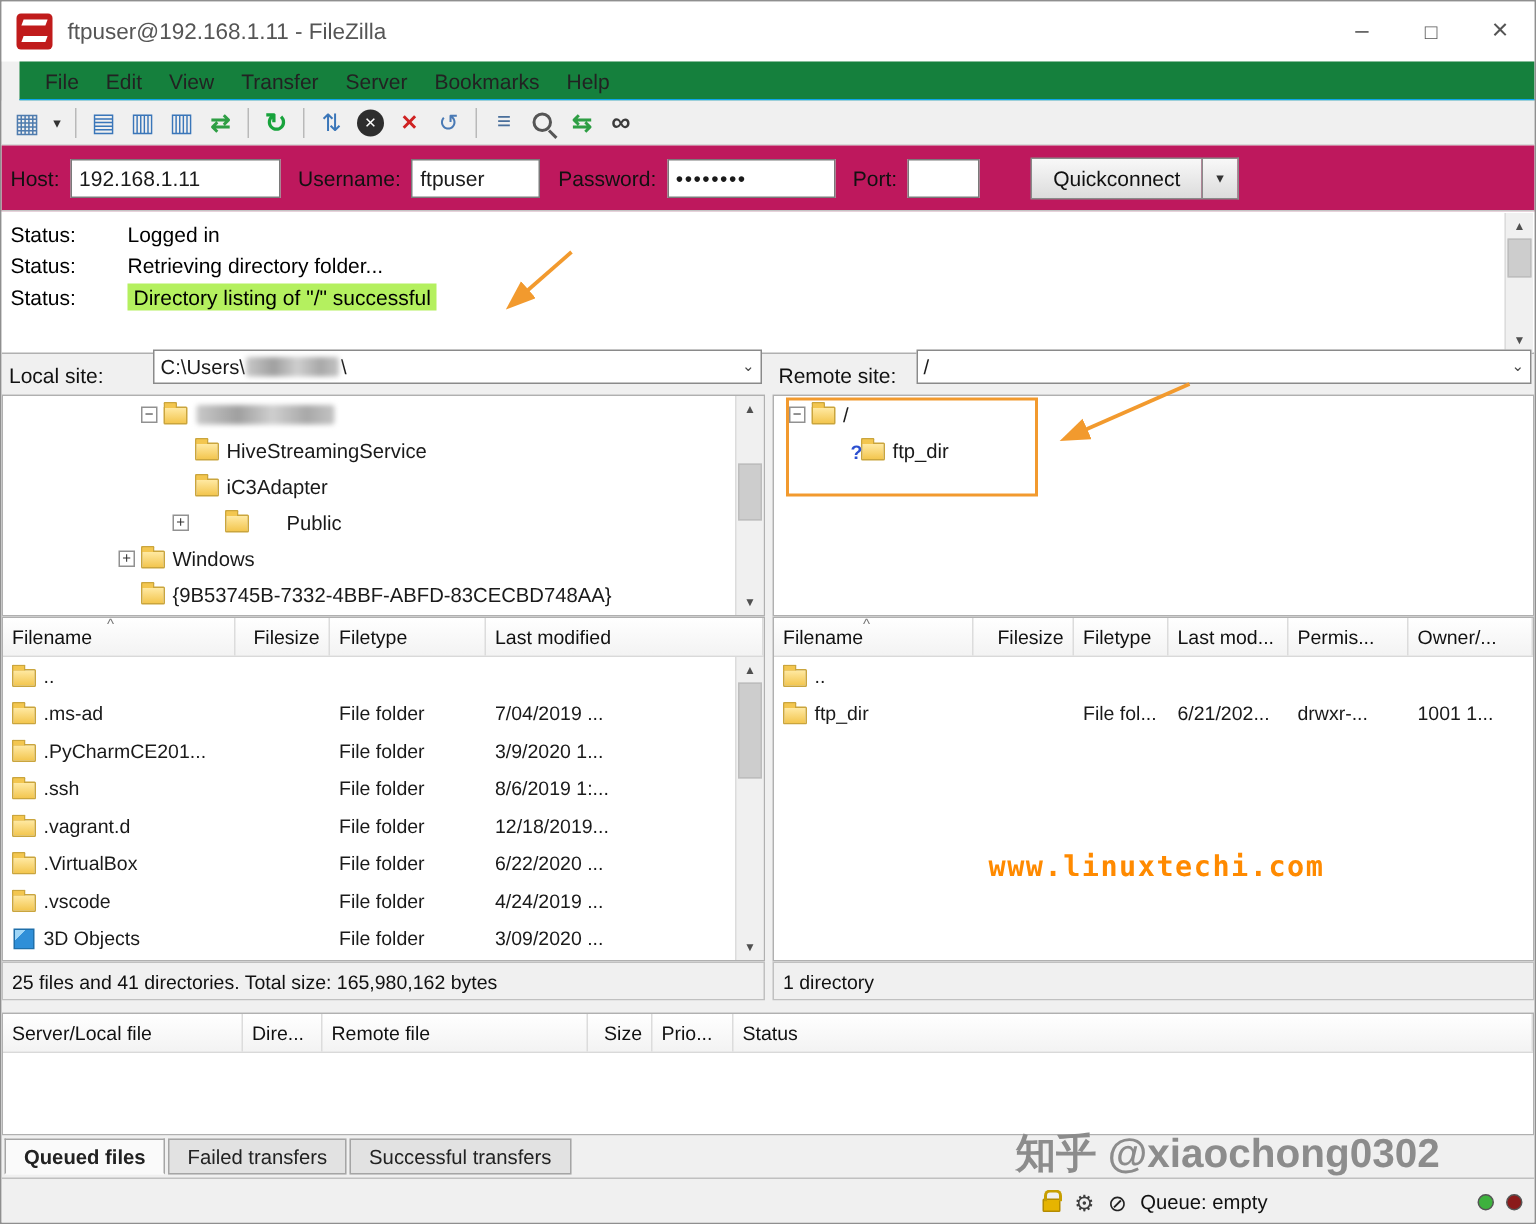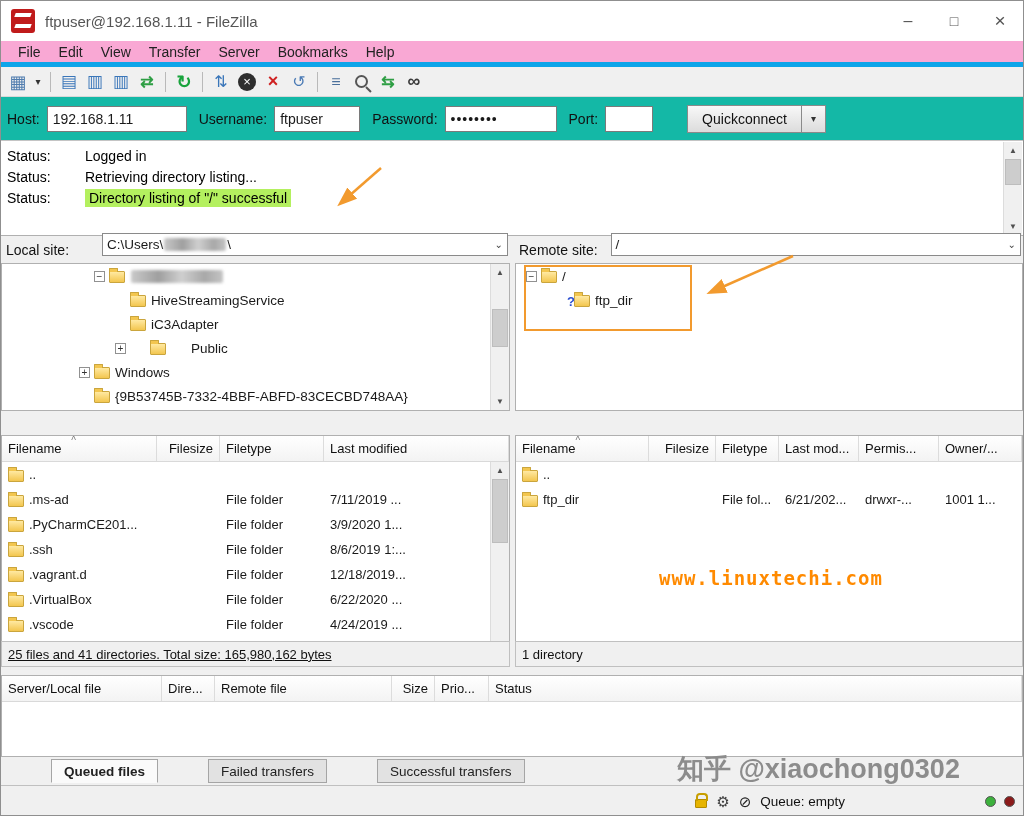--- a/index.html
+++ b/index.html
@@ -18,21 +18,21 @@
   .fz-logo::before { content:""; position:absolute; left:4px; top:4px; width:16px; height:4px; background:#fff; transform:skewX(-20deg); }
   .fz-logo::after  { content:""; position:absolute; left:4px; top:15px; width:16px; height:4px; background:#fff; transform:skewX(-20deg); }
   .title-text { margin-left:10px; color:#555; font-size:15px; }
   .win-controls { margin-left:auto; display:flex; height:100%; }
   .win-btn { width:46px; height:100%; display:flex; align-items:center; justify-content:center; color:#555; font-size:16px; cursor:default; }
   .btn-min::before { content:"–"; }
   .btn-max::before { content:"□"; font-size:14px; }
   .btn-close::before { content:"×"; font-size:19px; }
 
   
-  .menubar { top:40px; left:0; right:0; height:26px; background:#f9a8d4; display:flex; align-items:center; padding-left:8px; border-bottom:5px solid #0ea5e9; }
+  .menubar { top:40px; left:12px; right:0; height:26px; background:#15803d; display:flex; align-items:center; padding-left:8px; border-bottom:1px solid #0ea5e9; }
   .menu-item { padding:3px 9px; color:#222; }
 
   
   .toolbar { top:66px; left:0; right:0; height:30px; background:#f0f0f0; display:flex; align-items:center; padding-left:4px; border-bottom:1px solid #d8d8d8; }
   .tb-icon { width:24px; height:24px; display:flex; align-items:center; justify-content:center; font-size:16px; margin:0 1px; }
   .tb-sep { width:1px; height:20px; background:#b9b9b9; margin:0 5px; }
   .tbi-0 { color:#4f7cae; font-size:18px; }
   .tbi-1 { color:#333; font-size:10px; width:12px; }
   .tbi-2,.tbi-3,.tbi-4 { color:#3a76b9; font-size:17px; }
   .tbi-5 { color:#2e9e44; font-weight:bold; }
@@ -42,21 +42,21 @@
   .tbi-9 { color:#cf2222; font-weight:bold; font-size:18px; }
   .tbi-10 { color:#4a7ab5; }
   .tbi-11 { color:#4a6f9b; font-weight:bold; }
   .search-shape { position:relative; width:20px; height:20px; }
   .search-shape::before { content:""; position:absolute; left:3px; top:3px; width:9px; height:9px; border:2px solid #555; border-radius:50%; }
   .search-shape::after { content:""; position:absolute; left:14px; top:14px; width:7px; height:2px; background:#555; transform:rotate(45deg); transform-origin:left center; }
   .tbi-13 { color:#2e9e44; font-weight:bold; }
   .tbi-14 { color:#3b3b3b; font-weight:bold; font-size:18px; }
 
   
-  .quickbar { top:96px; left:0; right:0; height:44px; background:#14b8a6; display:flex; align-items:center; padding-left:6px; border-bottom:1px solid #c4c4c4; }
+  .quickbar { top:96px; left:0; right:0; height:44px; background:#be185d; display:flex; align-items:center; padding-left:6px; border-bottom:1px solid #c4c4c4; }
   .qc-label { margin-right:7px; color:#111; }
   .qc-field { height:26px; background:#fff; border:1px solid #7a7a7a; display:flex; align-items:center; padding:0 5px; margin-right:12px; font-size:14px; }
   .f-host { width:140px; } .f-user { width:86px; } .f-pass { width:112px; letter-spacing:1px; } .f-port { width:48px; }
   .qc-btn { margin-left:22px; height:28px; padding:0 14px; background:linear-gradient(#f8f8f8,#dcdcdc); border:1px solid #8a8a8a; display:flex; align-items:center; color:#111; }
   .qc-caret { height:28px; width:24px; background:linear-gradient(#f8f8f8,#dcdcdc); border:1px solid #8a8a8a; border-left:none; display:flex; align-items:center; justify-content:center; }
   .qc-caret::before { content:"▾"; font-size:10px; color:#333; }
 
   
   .statuslog { top:140px; left:0; right:0; height:95px; background:#fff; border-bottom:1px solid #b0b0b0; padding:5px 0 0 6px; }
   .log-row { line-height:21px; font-size:14px; color:#000; }
@@ -89,46 +89,46 @@
   .tree-right { left:514px; right:0; }
   .tree-row { height:24px; display:flex; align-items:center; font-size:13.5px; white-space:nowrap; }
   .expander { width:11px; height:11px; border:1px solid #919191; background:#fff; font-size:10px; line-height:9px; text-align:center; color:#333; margin-right:4px; flex:0 0 auto; }
   .exp-plus::before { content:"+"; } .exp-minus::before { content:"−"; }
   .folder-icon { width:16px; height:12px; background:linear-gradient(#ffe9a2,#f3c64f); border:1px solid #caa53d; border-radius:1px; position:relative; margin:2px 5px 0 0; flex:0 0 auto; }
   .folder-icon::before { content:""; position:absolute; top:-4px; left:-1px; width:7px; height:3px; background:#f3c64f; border:1px solid #caa53d; border-bottom:none; border-radius:1px 1px 0 0; }
   .qmark { position:absolute; left:-8px; top:-2px; color:#2b4fd0; font-weight:bold; font-size:13px; text-shadow:0 0 1px #fff; }
   .cube-icon { width:14px; height:14px; margin:0 6px 0 1px; background:linear-gradient(135deg,#9fd6f7 0 30%,#2f8fd8 30% 100%); border:1px solid #1f6faa; flex:0 0 auto; }
 
   
-  .files { top:410px; left:0; right:0; height:230px;margin-top:24px; }
+  .files { top:410px; left:0; right:0; height:230px; }
   .file-pane { position:absolute; top:0; bottom:0; background:#fff; border:1px solid #b0b0b0; overflow:hidden; }
   .file-left { left:0; width:509px; }
   .file-right { left:514px; right:0; }
   .list-header { height:26px; display:flex; background:linear-gradient(#ffffff,#f3f3f3); border-bottom:1px solid #d9d9d9; font-size:13px; color:#111; }
   .hcell { display:flex; align-items:center; padding:0 6px; border-right:1px solid #dcdcdc; position:relative; }
   .sort::before { content:"^"; position:absolute; top:-1px; left:45%; font-size:10px; color:#777; }
   .r { justify-content:flex-end; }
   .file-row { height:25px; display:flex; align-items:center; font-size:13px; }
   .cell { padding:0 6px; display:flex; align-items:center; overflow:hidden; white-space:nowrap; }
   .c-name { width:155px; } .c-size { width:63px; justify-content:flex-end; } .c-type { width:104px; } .c-mod { flex:1; }
   .rc-name { width:133px; } .rc-size { width:67px; justify-content:flex-end; } .rc-type { width:63px; } .rc-mod { width:80px; } .rc-perm { width:80px; } .rc-owner { flex:1; }
 
   
   .filestatus { top:640px; left:0; right:0; height:26px; }
   .fs-box { position:absolute; top:0; height:26px; background:#f0f0f0; border:1px solid #c0c0c0; display:flex; align-items:center; padding-left:6px; font-size:13px; color:#111; }
-  .fs-left { left:0; width:509px;text-decoration:underline; } .fs-right { left:514px; right:0; }
+  .fs-left { left:0; width:509px; } .fs-right { left:514px; right:0; }
 
   
   .queuepanel { top:666px; left:0; right:0; height:90px; background:#f0f0f0; }
   .queue-inner { position:absolute; top:8px; left:0; right:0; bottom:0; background:#fff; border:1px solid #b0b0b0; }
   .q-name { width:160px; } .q-dir { width:53px; } .q-remote { width:177px; } .q-size { width:43px; justify-content:flex-end; } .q-prio { width:54px; } .q-status { flex:1; }
 
   
   .tabsrow { top:756px; left:0; right:0; height:28px; background:#f0f0f0; display:flex; align-items:flex-start; padding:2px 0 0 2px; }
-  .tab { height:24px; padding:0 12px; display:flex; align-items:center; font-size:13.5px; border:1px solid #a5a5a5; background:#e2e2e2; color:#222; margin-right:2px;margin-left:48px; }
+  .tab { height:24px; padding:0 12px; display:flex; align-items:center; font-size:13.5px; border:1px solid #a5a5a5; background:#e2e2e2; color:#222; margin-right:2px; }
   .tab-active { background:#fafafa; font-weight:bold; border-bottom-color:#fafafa; }
 
   
   .statusbar { top:784px; left:0; right:0; height:32px; background:#f0f0f0; border-top:1px solid #c0c0c0; display:flex; align-items:center; font-size:13.5px; }
   .sb-spacer { flex:1; }
   .lock-icon { width:12px; height:9px; background:#e6b400; border:1px solid #b38b00; border-radius:1px; position:relative; margin:4px 9px 0 0; }
   .lock-icon::before { content:""; position:absolute; width:8px; height:6px; border:2px solid #c79e00; border-bottom:none; border-radius:4px 4px 0 0; top:-7px; left:0; }
   .icon-gear::before { content:"⚙"; color:#3f3f3f; font-size:15px; }
   .icon-blocked::before { content:"⊘"; color:#222; font-size:15px; }
   .sb-ico { margin-right:9px; }
@@ -202,21 +202,21 @@
   <div class="qc-field f-port"></div>
   <div class="qc-btn">Quickconnect</div>
   <div class="qc-caret"></div>
 </div>
 
 <div class="statuslog abs">
   <div class="log-row">
     <span class="log-label">Status:</span><span>Logged in</span>
   </div>
   <div class="log-row">
-    <span class="log-label">Status:</span><span>Retrieving directory listing...</span>
+    <span class="log-label">Status:</span><span>Retrieving directory folder...</span>
   </div>
   <div class="log-row">
     <span class="log-label">Status:</span><span class="hl">Directory listing of "/" successful</span>
   </div>
 </div>
 <div class="vscroll abs" style="top:141px; right:1px; height:93px;">
   <div class="sb-arrow sb-up"></div>
   <div class="sb-track">
       <div class="sb-thumb" style="top:0; height:26px;"></div>
     </div>
@@ -316,21 +316,21 @@
       <span class="cell c-type"></span>
       <span class="cell c-mod"></span>
     </div>
     <div class="file-row">
       <span class="cell c-name">
           <span class="folder-icon"></span>
           <span>.ms-ad</span>
         </span>
       <span class="cell c-size"></span>
       <span class="cell c-type">File folder</span>
-      <span class="cell c-mod">7/11/2019 ...</span>
+      <span class="cell c-mod">7/04/2019 ...</span>
     </div>
     <div class="file-row">
       <span class="cell c-name">
           <span class="folder-icon"></span>
           <span>.PyCharmCE201...</span>
         </span>
       <span class="cell c-size"></span>
       <span class="cell c-type">File folder</span>
       <span class="cell c-mod">3/9/2020 1...</span>
     </div>

